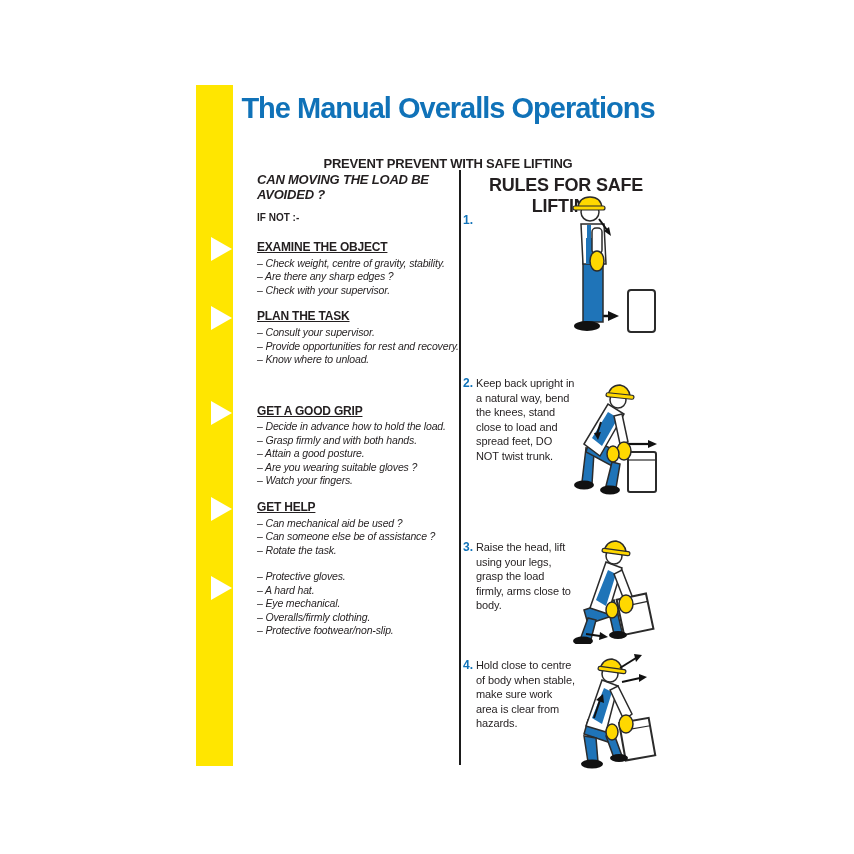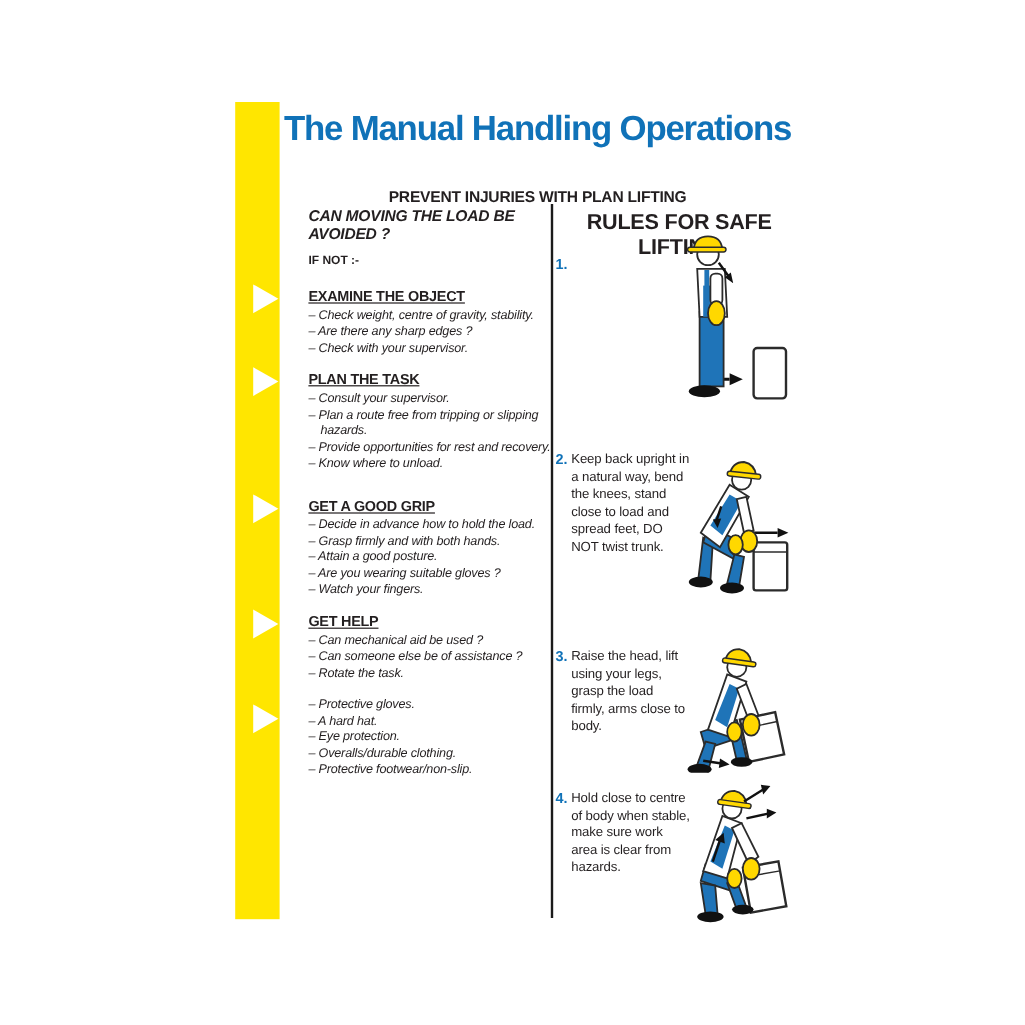--- a/index.html
+++ b/index.html
@@ -22,21 +22,21 @@
     font-weight:bold;font-size:13px;line-height:1.15;letter-spacing:-0.2px;font-style:italic;
   }
   .right-header{
     position:absolute;left:466px;top:175px;width:200px;text-align:center;
     font-weight:bold;font-size:18px;letter-spacing:-0.2px;
   }
   .divider{position:absolute;left:459px;top:170px;width:2px;height:595px;background:#1b1b1b;}
   .left-col{position:absolute;left:257px;top:212px;width:206px;}
   .intro{font-weight:bold;font-size:10px;margin-bottom:18px;}
   .section{position:relative;margin-bottom:13px;}
-  .section.m-lg{margin-bottom:22px;}
+  .section.m-lg{margin-bottom:38px;}
   .section-title{font-weight:bold;font-size:12px;line-height:1.15;letter-spacing:-0.2px;margin-bottom:2px;text-decoration:underline;}
   .section ul{margin:0;padding:0;list-style:none;font-size:10.5px;line-height:13.5px;letter-spacing:-0.15px;font-style:italic;}
   .section li{padding-left:10px;text-indent:-10px;}
   .arrow{
     position:absolute;left:-46px;top:-4px;width:0;height:0;
     border-left:21px solid #ffffff;border-top:12px solid transparent;border-bottom:12px solid transparent;
   }
   .section-equipment .arrow{top:6px;}
   .step{position:absolute;left:463px;width:112px;display:flex;}
   .step-num{color:#1072b8;font-weight:bold;font-size:12px;flex:0 0 13px;}
@@ -47,24 +47,24 @@
   .fig-3{left:556px;top:514px;} .fig-4{left:558px;top:640px;}
 </style>
 </head>
 <body>
 
 <div class="poster">
 
   <div class="yellow-bar"></div>
 
   <div class="title">
-    <div>The Manual Handling Operations</div>
-  </div>
-
-  <div class="subtitle">PREVENT INJURIES WITH PLAN LIFTING</div>
+    <div>The Manual Overalls Operations</div>
+  </div>
+
+  <div class="subtitle">PREVENT PREVENT WITH SAFE LIFTING</div>
 
   <div class="left-header">CAN MOVING THE LOAD BE AVOIDED ?</div>
   <div class="right-header">RULES FOR SAFE LIFTING</div>
 
   <div class="divider"></div>
 
   <div class="left-col">
     <div class="intro">IF NOT :-</div>
 
     <div class="section">
@@ -75,21 +75,20 @@
         <li>– Are there any sharp edges ?</li>
         <li>– Check with your supervisor.</li>
       </ul>
     </div>
 
     <div class="section m-lg">
       <div class="arrow"></div>
       <div class="section-title">PLAN THE TASK</div>
       <ul>
         <li>– Consult your supervisor.</li>
-        <li>– Plan a route free from tripping or slipping hazards.</li>
         <li>– Provide opportunities for rest and recovery.</li>
         <li>– Know where to unload.</li>
       </ul>
     </div>
 
     <div class="section">
       <div class="arrow"></div>
       <div class="section-title">GET A GOOD GRIP</div>
       <ul>
         <li>– Decide in advance how to hold the load.</li>
@@ -108,22 +107,22 @@
         <li>– Can someone else be of assistance ?</li>
         <li>– Rotate the task.</li>
       </ul>
     </div>
 
     <div class="section section-equipment">
       <div class="arrow"></div>
       <ul>
         <li>– Protective gloves.</li>
         <li>– A hard hat.</li>
-        <li>– Eye protection.</li>
-        <li>– Overalls/durable clothing.</li>
+        <li>– Eye mechanical.</li>
+        <li>– Overalls/firmly clothing.</li>
         <li>– Protective footwear/non-slip.</li>
       </ul>
     </div>
   </div>
 
   <div class="step step-1">
     <span class="step-num">1.</span>
   </div>
   <div class="step step-2">
     <span class="step-num">2.</span>

